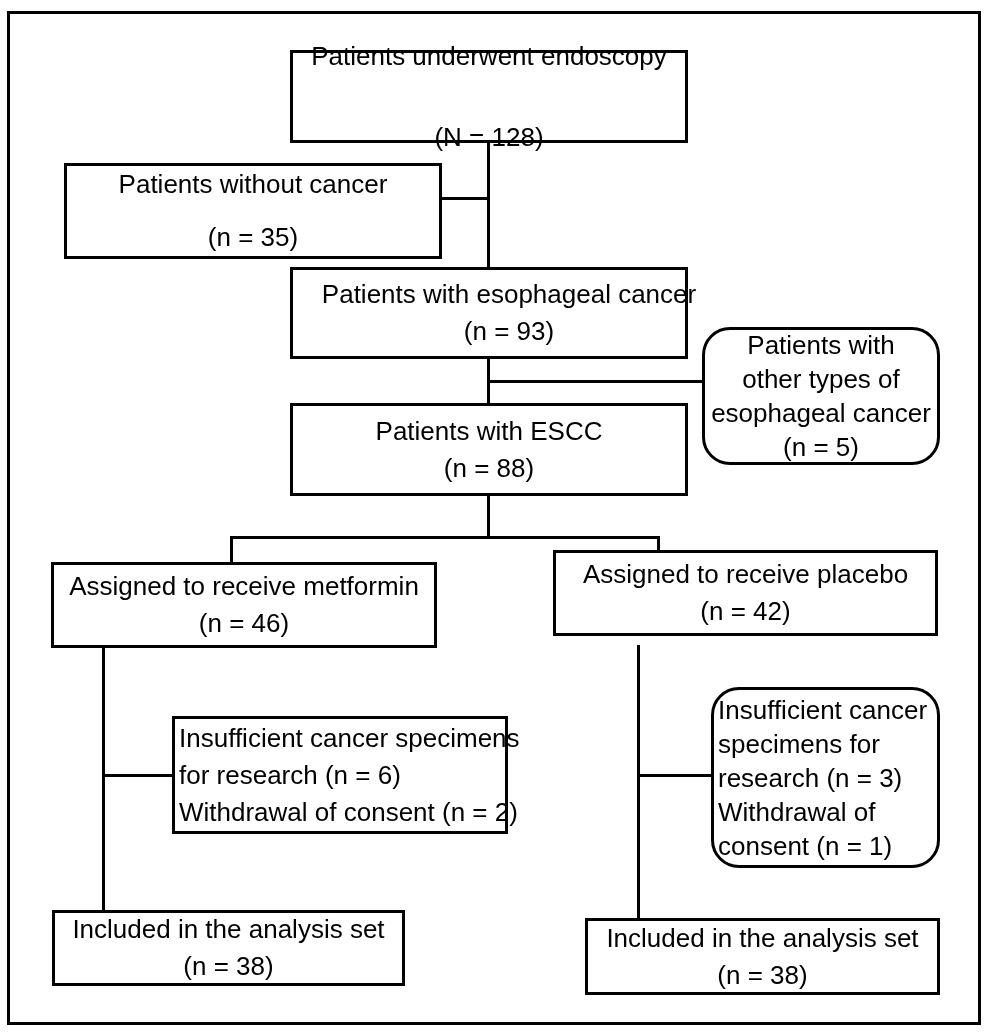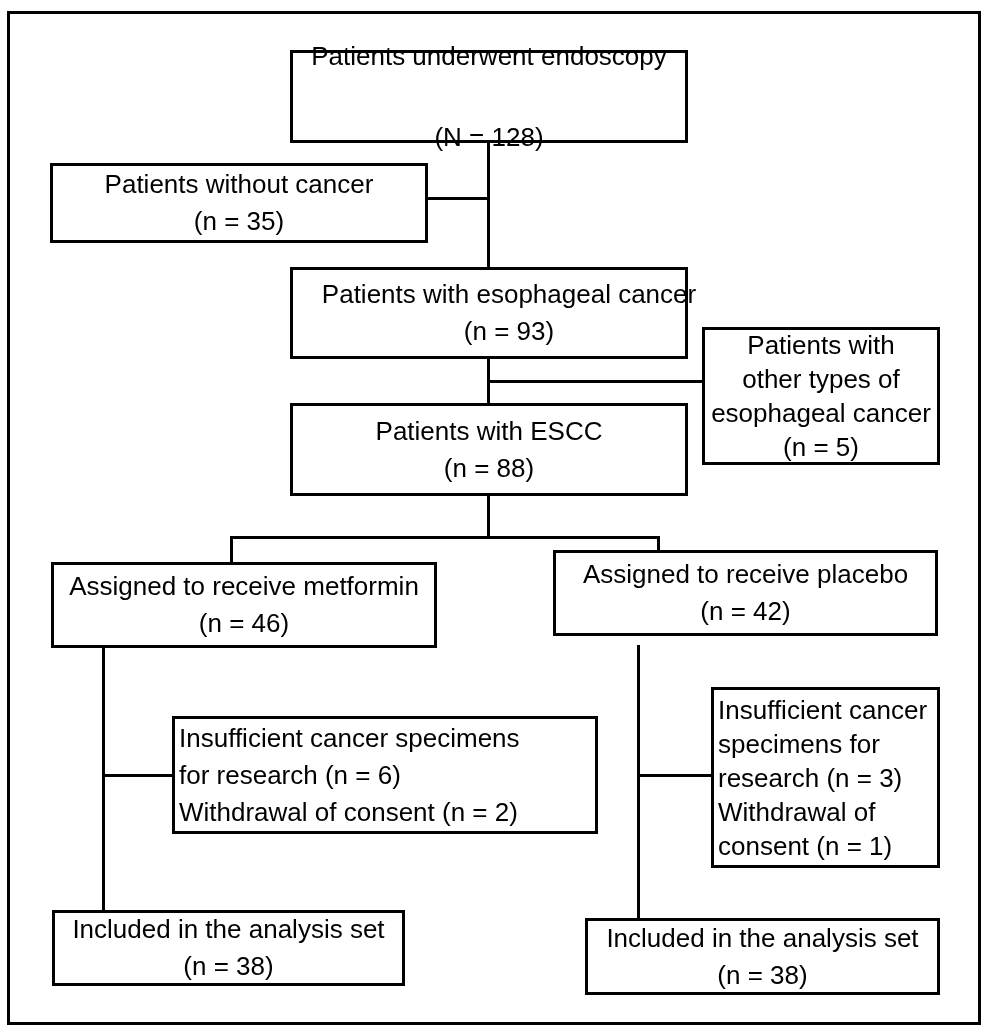--- a/index.html
+++ b/index.html
@@ -33,21 +33,21 @@
     color: #000000;
     white-space: nowrap;
     text-align: center;
     z-index: 2;
   }
   .node.left-align {
     align-items: flex-start;
     text-align: left;
     padding-left: 4px;
   }
-  .node.compact { line-height: 34px; }
+  .node.compact { line-height: 34px; border-radius: 28px; }
   .conn {
     position: absolute;
     background: #000000;
     z-index: 1;
   }
 </style>
 </head>
 <body>
 
 <div class="canvas">
@@ -65,21 +65,21 @@
   <div class="conn" style="left:102px; top:645px; width:3px; height:268px;"></div>
   <div class="conn" style="left:102px; top:774px; width:73px; height:3px;"></div>
   <div class="conn" style="left:637px; top:645px; width:3px; height:276px;"></div>
   <div class="conn" style="left:637px; top:774px; width:78px; height:3px;"></div>
 
   <div class="node" style="left:290px; top:50px; width:398px; height:93px;gap:44px;">
     <div>Patients underwent endoscopy</div>
     <div>(N = 128)</div>
   </div>
 
-  <div class="node" style="left:50px; top:163px; width:378px; height:80px;">
+  <div class="node" style="left:64px; top:163px; width:378px; height:96px;justify-content:space-between;">
     <div>Patients without cancer</div>
     <div>(n = 35)</div>
   </div>
 
   <div class="node" style="left:290px; top:267px; width:398px; height:92px;padding-left:40px;">
     <div>Patients with esophageal cancer</div>
     <div>(n = 93)</div>
   </div>
 
   <div class="node compact" style="left:702px; top:327px; width:238px; height:138px;">
@@ -97,21 +97,21 @@
   <div class="node" style="left:51px; top:562px; width:386px; height:86px;">
     <div>Assigned to receive metformin</div>
     <div>(n = 46)</div>
   </div>
 
   <div class="node" style="left:553px; top:550px; width:385px; height:86px;">
     <div>Assigned to receive placebo</div>
     <div>(n = 42)</div>
   </div>
 
-  <div class="node left-align" style="left:172px; top:716px; width:426px; height:118px;">
+  <div class="node left-align" style="left:172px; top:716px; width:336px; height:118px;">
     <div>Insufficient cancer specimens</div>
     <div>for research (n = 6)</div>
     <div>Withdrawal of consent (n = 2)</div>
   </div>
 
   <div class="node left-align compact" style="left:711px; top:687px; width:229px; height:181px;">
     <div>Insufficient cancer</div>
     <div>specimens for</div>
     <div>research (n = 3)</div>
     <div>Withdrawal of</div>

